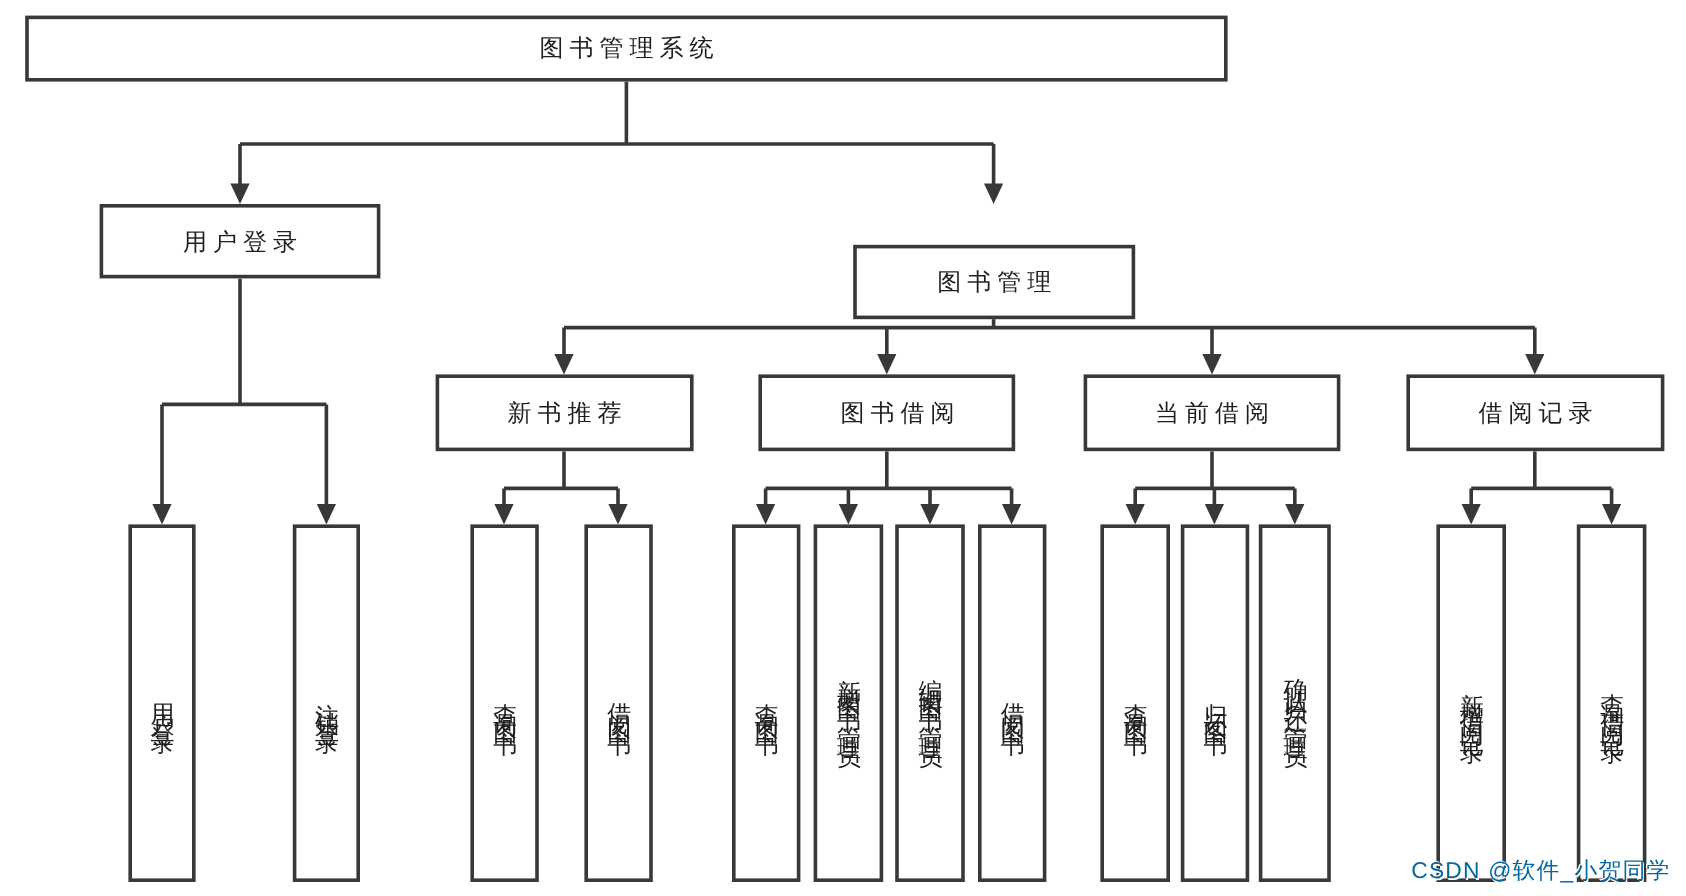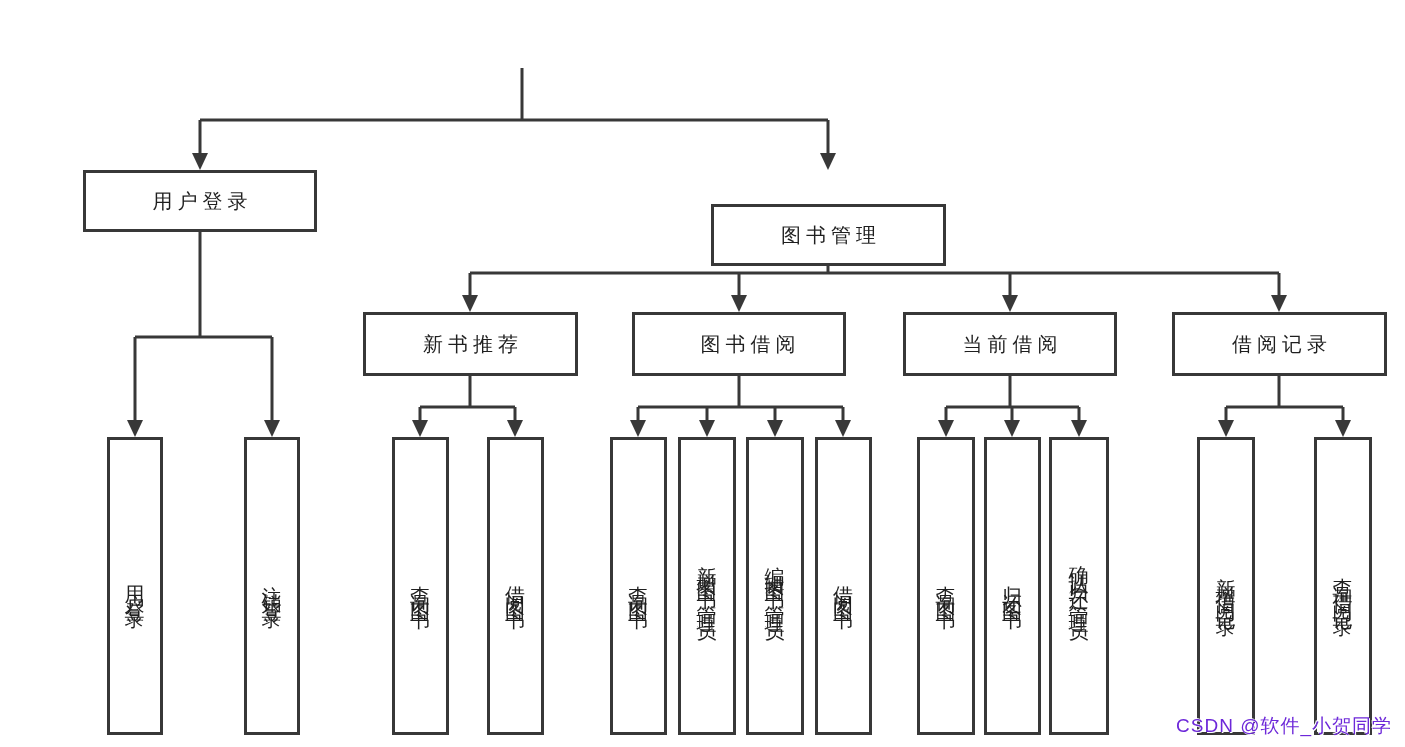--- a/index.html
+++ b/index.html
@@ -53,21 +53,21 @@
     line-height: 1;
     letter-spacing: 8px;
     color: #1f1f1f;
   }
   .watermark {
     position: absolute;
     top: 713px;
     right: 13px;
     font-size: 19px;
     letter-spacing: 1px;
-    color: #6d28d9;
+    color: #0369a1;
     text-shadow: 1px 1px 0 #ffffff, -1px -1px 0 #ffffff;
     white-space: nowrap;
   }
 </style>
 </head>
 <body>
 
 <div class="canvas">
 
   <svg class="wires" viewBox="0 0 1405 747" xmlns="http://www.w3.org/2000/svg" aria-hidden="true">
@@ -98,20 +98,21 @@
       <polygon points="767,420 783,420 775,437"></polygon>
       <polygon points="835,420 851,420 843,437"></polygon>
       <polygon points="938,420 954,420 946,437"></polygon>
       <polygon points="1004,420 1020,420 1012,437"></polygon>
       <polygon points="1071,420 1087,420 1079,437"></polygon>
       <polygon points="1218,420 1234,420 1226,437"></polygon>
       <polygon points="1335,420 1351,420 1343,437"></polygon>
     </g>
   </svg>
 
+  <div class="node" style="left:21px; top:13px; width:1002px; height:55px;">图书管理系统</div>
 
   <div class="node" style="left:83px; top:170px; width:234px; height:62px;">用户登录</div>
   <div class="node" style="left:711px; top:170px; width:235px; height:62px;margin-top:34px;">图书管理</div>
 
   <div class="node" style="left:363px; top:312px; width:215px; height:64px;text-align:center;">新书推荐</div>
   <div class="node" style="left:632px; top:312px; width:214px; height:64px;padding-left:18px;">图书借阅</div>
   <div class="node" style="left:903px; top:312px; width:214px; height:64px;">当前借阅</div>
   <div class="node" style="left:1172px; top:312px; width:215px; height:64px;">借阅记录</div>
 
   <div class="leaf" style="left:107px; width:56px;">用户登录</div>

